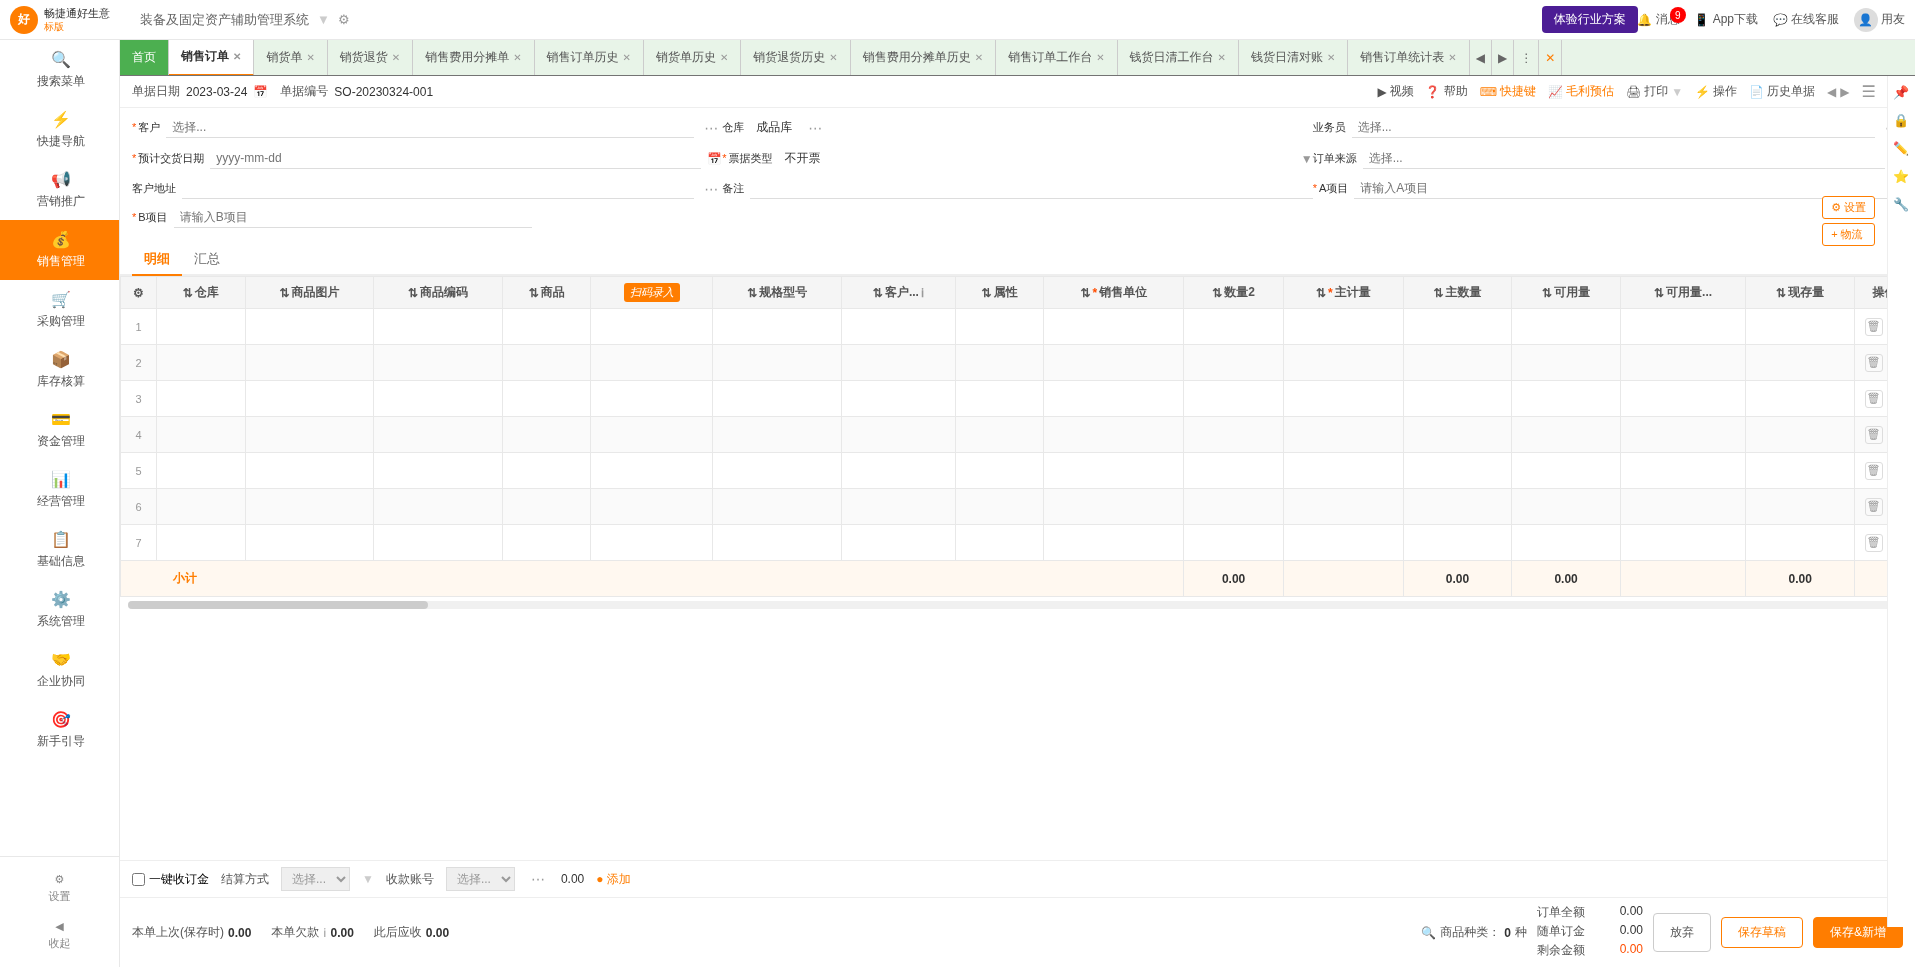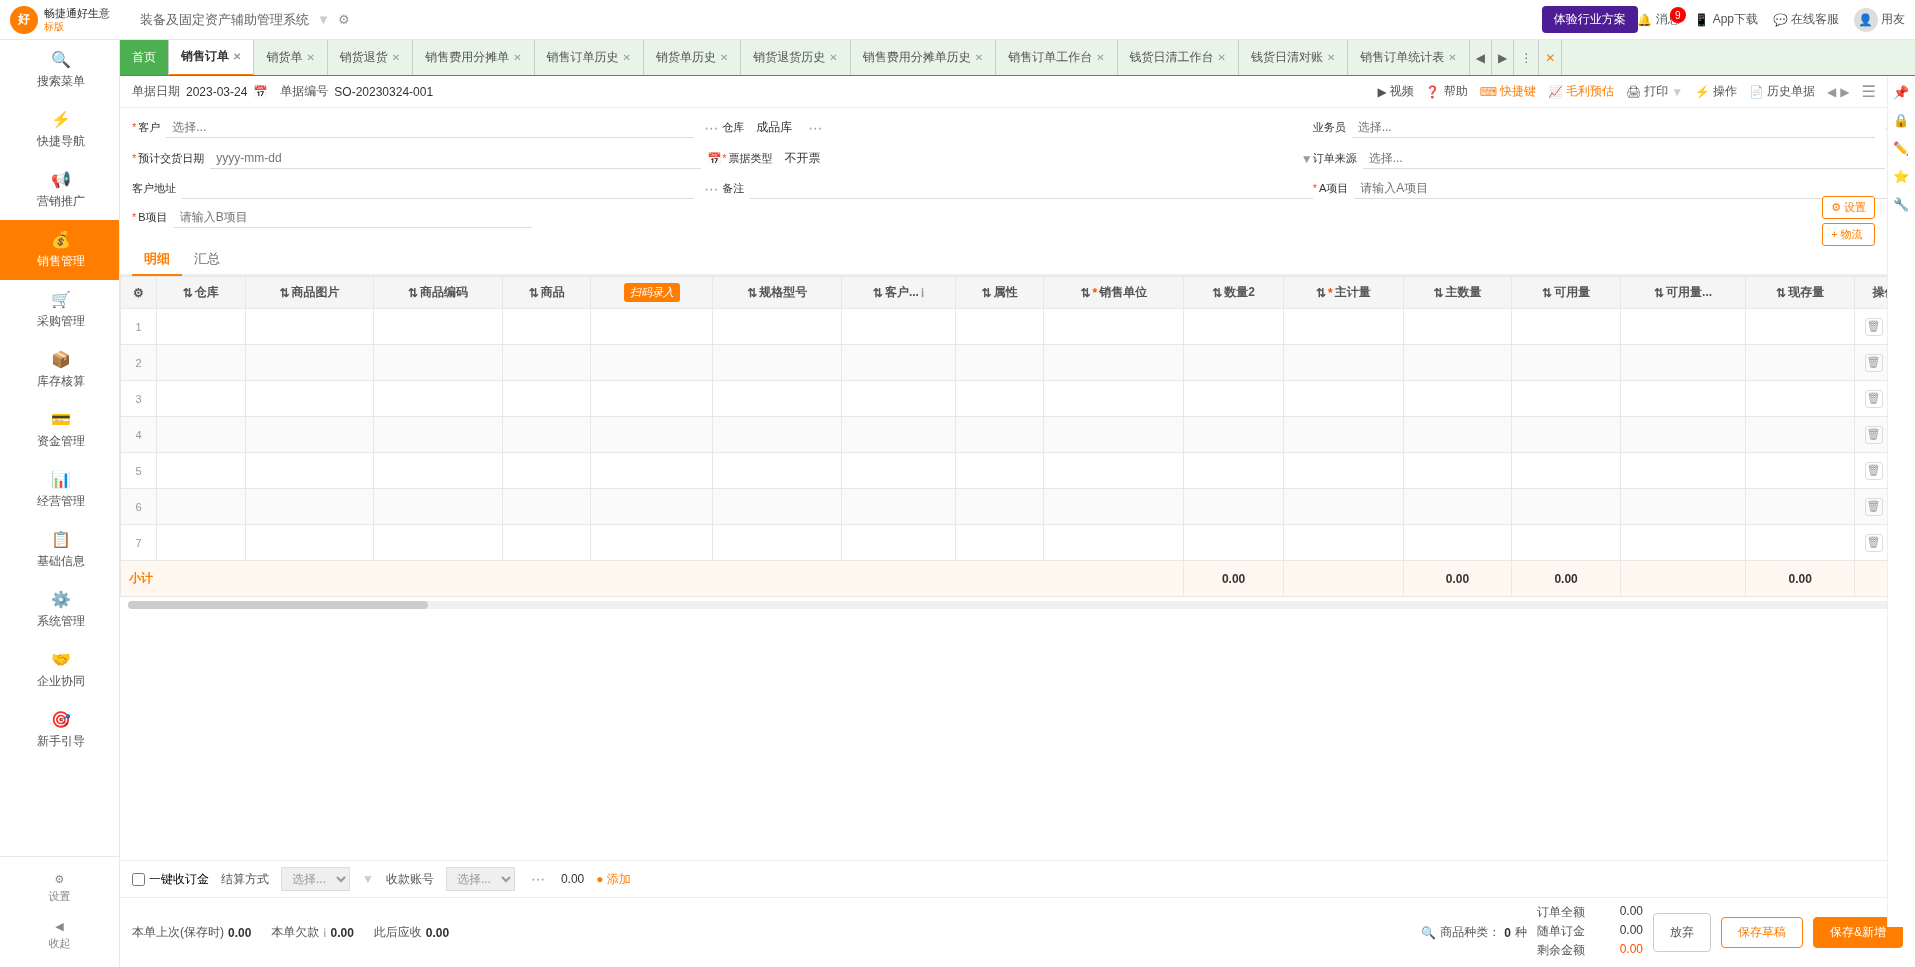--- a/index.html
+++ b/index.html
@@ -316,21 +316,21 @@
       cursor: pointer; color: #999;
       width: 18px; height: 18px;
       display: flex; align-items: center; justify-content: center;
       border: 1px solid #ddd; border-radius: 3px;
       font-size: 11px;
     }
     .subtotal-row td {
       background: #fff8f0 !important;
       font-weight: bold;
     }
-    .subtotal-label { color: #ff7d00; font-size: 12px; }
+    .subtotal-label { color: #ff7d00; font-size: 12px; margin-left: 44px; }
     .subtotal-value { color: #ff7d00; }
 
     
     .bottom-form {
       padding: 6px 12px;
       background: #fff;
       border-top: 1px solid #eee;
       display: flex;
       align-items: center;
       gap: 12px;

